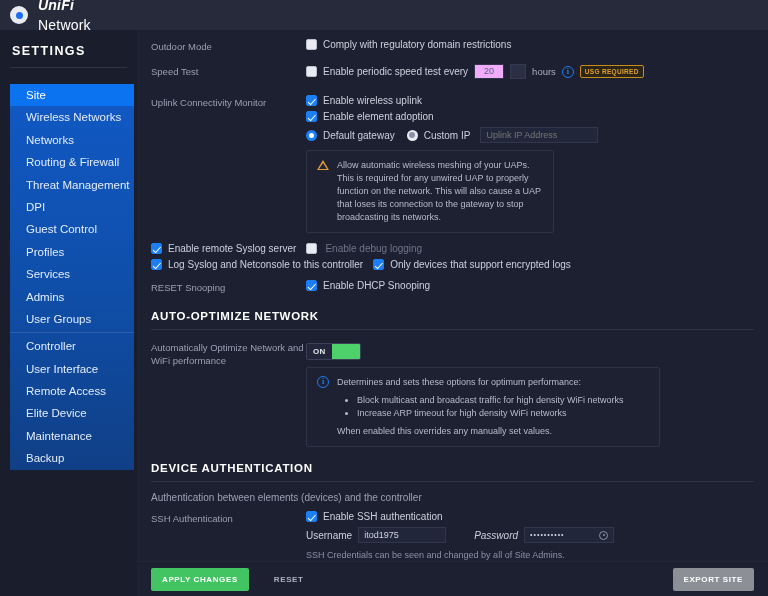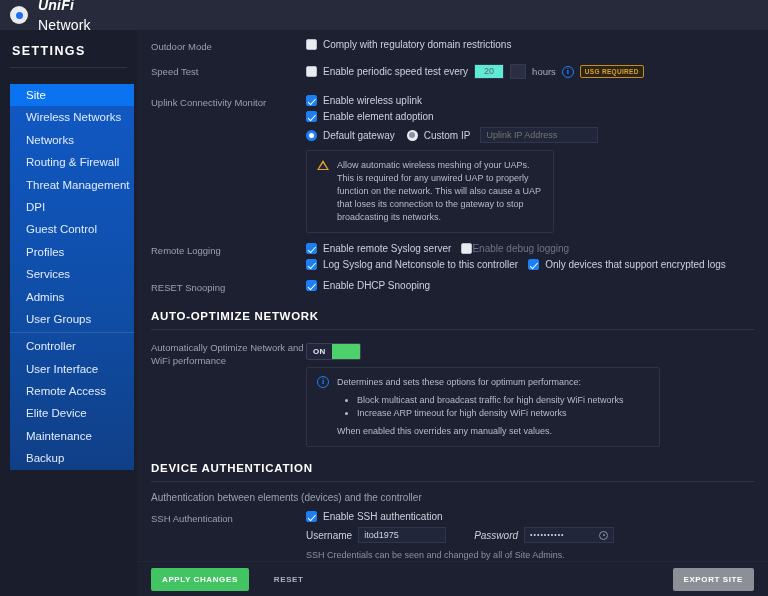--- a/index.html
+++ b/index.html
@@ -94,21 +94,21 @@
     content: ""; position: absolute; left: 3px; top: 3px;
     width: 5px; height: 5px; border-radius: 50%; background: #fff;
   }
   .rd.half { background: #e9ebf1; }
   .rd.half::after {
     content: ""; position: absolute; left: 2.5px; top: 2.5px;
     width: 6px; height: 6px; border-radius: 50%; background: #8b92a6;
   }
 
   .num-input {
-    width: 30px; height: 15px; background: #5eead4; border: 1px solid #2f3448;
+    width: 30px; height: 15px; background: #f0abfc; border: 1px solid #2f3448;
     color: #5d6378; font-size: 9px; text-align: center; line-height: 13px;
   }
   .blank-input {
     width: 16px; height: 15px; background: #2a2f45; border: 1px solid #343a51;
   }
   .hours { font-size: 9.5px; color: #a7adbd; }
 
   .info-circle {
     width: 12px; height: 12px; border-radius: 50%;
     border: 1.4px solid #1b7ef5; color: #1b7ef5;
@@ -281,27 +281,26 @@
         </div>
 
         <div class="callout" style="width:248px;">
           <span class="tri"></span>
           <span class="body">Allow automatic wireless meshing of your UAPs. This is required for any unwired UAP to properly function on the network. This will also cause a UAP that loses its connection to the gateway to stop broadcasting its networks.</span>
         </div>
       </div>
     </div>
 
     <div class="row" style="margin-top:10px;">
-      <div class="lbl">Remote Logging</div>
       <div class="ctl">
         <div style="display:flex;align-items:center;margin-bottom:5px;">
           <span class="cb on"></span>
           <span class="cbtext" style="margin-left:6px;">Enable remote Syslog server</span>
           <span class="cb" style="margin-left:10px;"></span>
-          <span class="cbtext muted" style="margin-left:0;">Enable debug logging</span>
+          <span class="cbtext muted" style="margin-left:8px;">Enable debug logging</span>
         </div>
         <div style="display:flex;align-items:center;">
           <span class="cb on"></span>
           <span class="cbtext" style="margin-left:6px;">Log Syslog and Netconsole to this controller</span>
           <span class="cb on" style="margin-left:10px;"></span>
           <span class="cbtext" style="margin-left:6px;">Only devices that support encrypted logs</span>
         </div>
       </div>
     </div>
 

